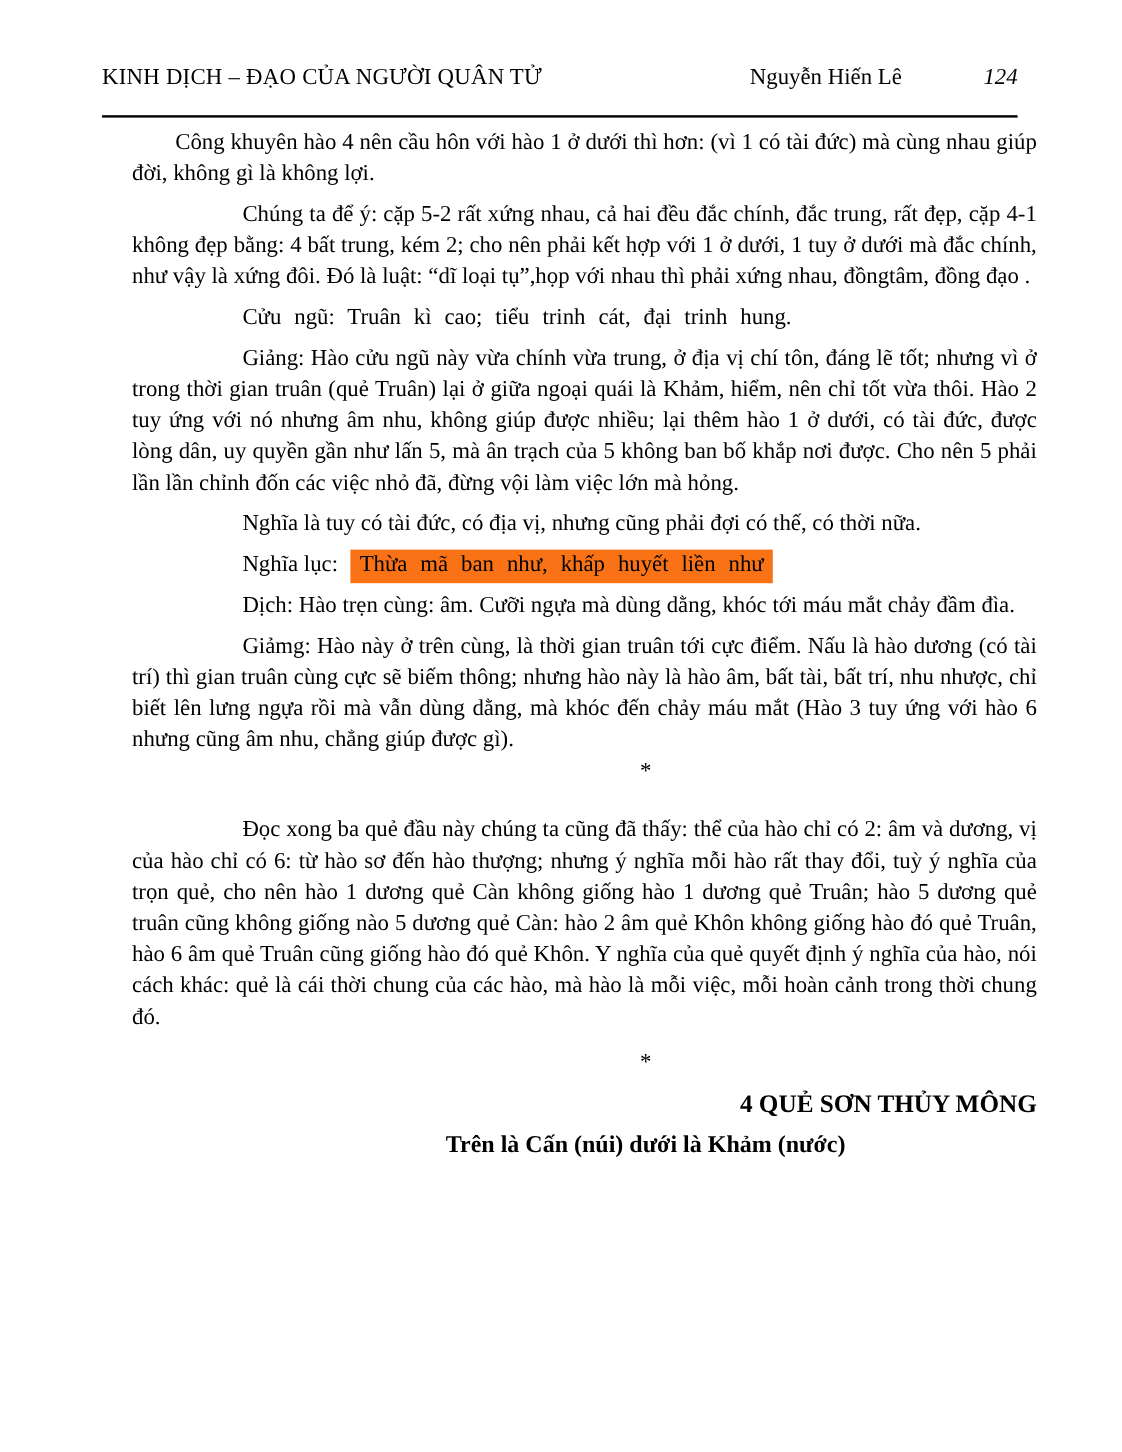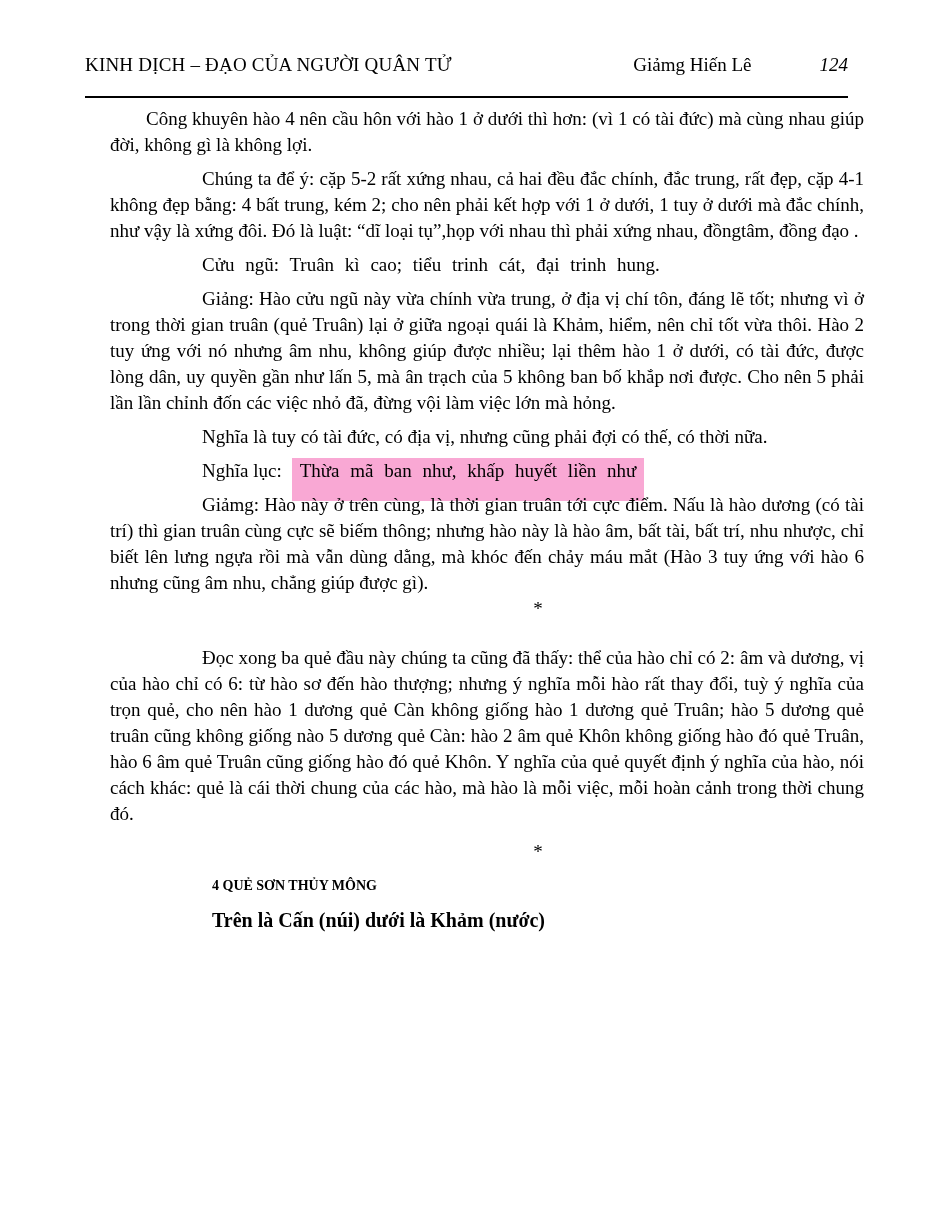--- a/index.html
+++ b/index.html
@@ -69,80 +69,82 @@
   .content p.first-para {
     margin-top: 2px;
     text-indent: 36px;
   }
   .content p.gap-before {
   }
   .content p.spaced-words {
     word-spacing: 6px;
   }
   .highlight {
-    background: #f9a8d4;
-    padding: 2px 8px 20px 8px;
+    background: #f97316;
+    padding: 2px 8px 5px 8px;
     margin-left: 10px;
     word-spacing: 6px;
   }
   .separator {
     margin: 0;
     padding-left: 102px;
     text-align: center;
     text-indent: 0 !important;
   }
   .separator.sep-1 { margin-top: 0px; }
   .separator.sep-2 { margin-top: 12px; }
   .content p.big-gap {
     margin-top: 23px;
   }
   .section-heading {
     margin: 8px 0 0 0;
     padding-left: 102px;
-    text-align: left;
+    text-align: right;
     text-indent: 0 !important;
     font-weight: bold;
-    font-size: 14px;
+    font-size: 21px;
   }
   .section-subheading {
     margin: 9px 0 0 0;
     padding-left: 102px;
+    text-align: center;
     text-indent: 0 !important;
     font-weight: bold;
     font-size: 20px;
   }
 </style>
 </head>
 <body>
 
 <div class="page">
 
   <div class="running-header">
     <span class="book-title">KINH DỊCH – ĐẠO CỦA NGƯỜI QUÂN TỬ</span>
-    <span class="author-name">Giảmg Hiến Lê</span>
+    <span class="author-name">Nguyễn Hiến Lê</span>
     <span class="page-number">124</span>
   </div>
 
   <div class="header-rule"></div>
 
   <div class="content">
 
     <p class="first-para">Công khuyên hào 4 nên cầu hôn với hào 1 ở dưới thì hơn: (vì 1 có tài đức) mà cùng nhau giúp đời, không gì là không lợi.</p>
 
     <p>Chúng ta để ý: cặp 5-2 rất xứng nhau, cả hai đều đắc chính, đắc trung, rất đẹp, cặp 4-1 không đẹp bằng: 4 bất trung, kém 2; cho nên phải kết hợp với 1 ở dưới, 1 tuy ở dưới mà đắc chính, như vậy là xứng đôi. Đó là luật: “dĩ loại tụ”,họp với nhau thì phải xứng nhau, đồngtâm, đồng đạo .</p>
 
     <p class="gap-before spaced-words">Cửu ngũ: Truân kì cao; tiểu trinh cát, đại trinh hung.</p>
 
 
     <p>Giảng: Hào cửu ngũ này vừa chính vừa trung, ở địa vị chí tôn, đáng lẽ tốt; nhưng vì ở trong thời gian truân (quẻ Truân) lại ở giữa ngoại quái là Khảm, hiểm, nên chỉ tốt vừa thôi. Hào 2 tuy ứng với nó nhưng âm nhu, không giúp được nhiều; lại thêm hào 1 ở dưới, có tài đức, được lòng dân, uy quyền gần như lấn 5, mà ân trạch của 5 không ban bố khắp nơi được. Cho nên 5 phải lần lần chỉnh đốn các việc nhỏ đã, đừng vội làm việc lớn mà hỏng.</p>
 
     <p>Nghĩa là tuy có tài đức, có địa vị, nhưng cũng phải đợi có thế, có thời nữa.</p>
 
     <p><span>Nghĩa lục:</span><span class="highlight">Thừa mã ban như, khấp huyết liền như</span></p>
 
+    <p>Dịch: Hào trẹn cùng: âm. Cưỡi ngựa mà dùng dằng, khóc tới máu mắt chảy đầm đìa.</p>
 
     <p>Giảmg: Hào này ở trên cùng, là thời gian truân tới cực điểm. Nấu là hào dương (có tài trí) thì gian truân cùng cực sẽ biếm thông; nhưng hào này là hào âm, bất tài, bất trí, nhu nhược, chỉ biết lên lưng ngựa rồi mà vẫn dùng dằng, mà khóc đến chảy máu mắt (Hào 3 tuy ứng với hào 6 nhưng cũng âm nhu, chẳng giúp được gì).</p>
 
     <p class="separator sep-1">*</p>
 
     <p class="big-gap">Đọc xong ba quẻ đầu này chúng ta cũng đã thấy: thể của hào chỉ có 2: âm và dương, vị của hào chỉ có 6: từ hào sơ đến hào thượng; nhưng ý nghĩa mỗi hào rất thay đổi, tuỳ ý nghĩa của trọn quẻ, cho nên hào 1 dương quẻ Càn không giống hào 1 dương quẻ Truân; hào 5 dương quẻ truân cũng không giống nào 5 dương quẻ Càn: hào 2 âm quẻ Khôn không giống hào đó quẻ Truân, hào 6 âm quẻ Truân cũng giống hào đó quẻ Khôn. Y nghĩa của quẻ quyết định ý nghĩa của hào, nói cách khác: quẻ là cái thời chung của các hào, mà hào là mỗi việc, mỗi hoàn cảnh trong thời chung đó.</p>
 
     <p class="separator sep-2">*</p>
 
     <p class="section-heading">4 QUẺ SƠN THỦY MÔNG</p>

